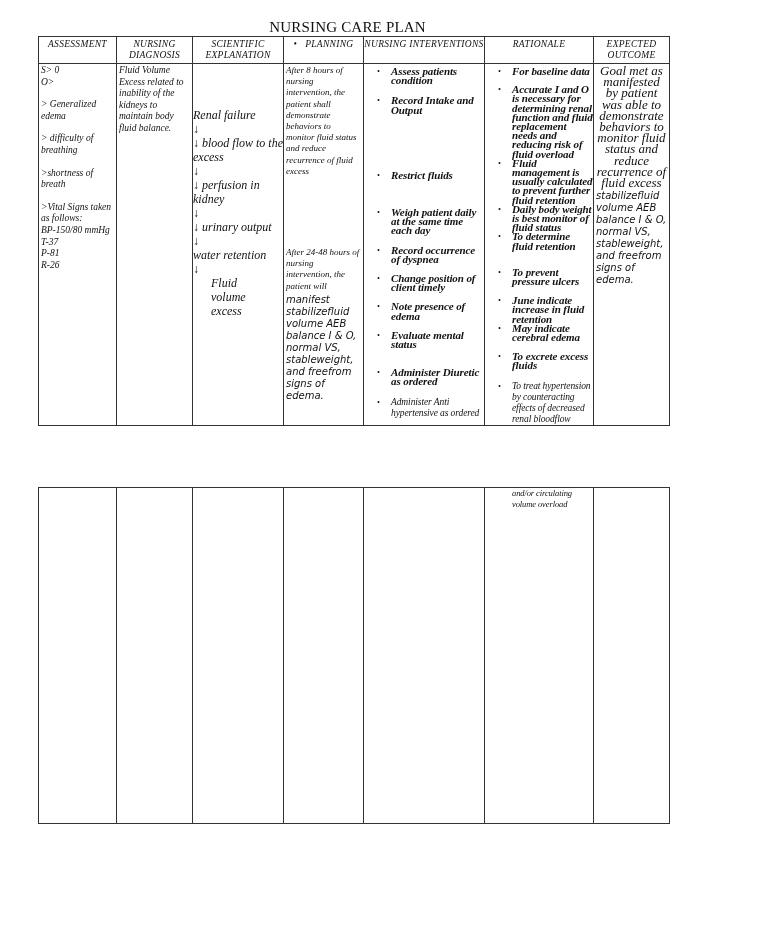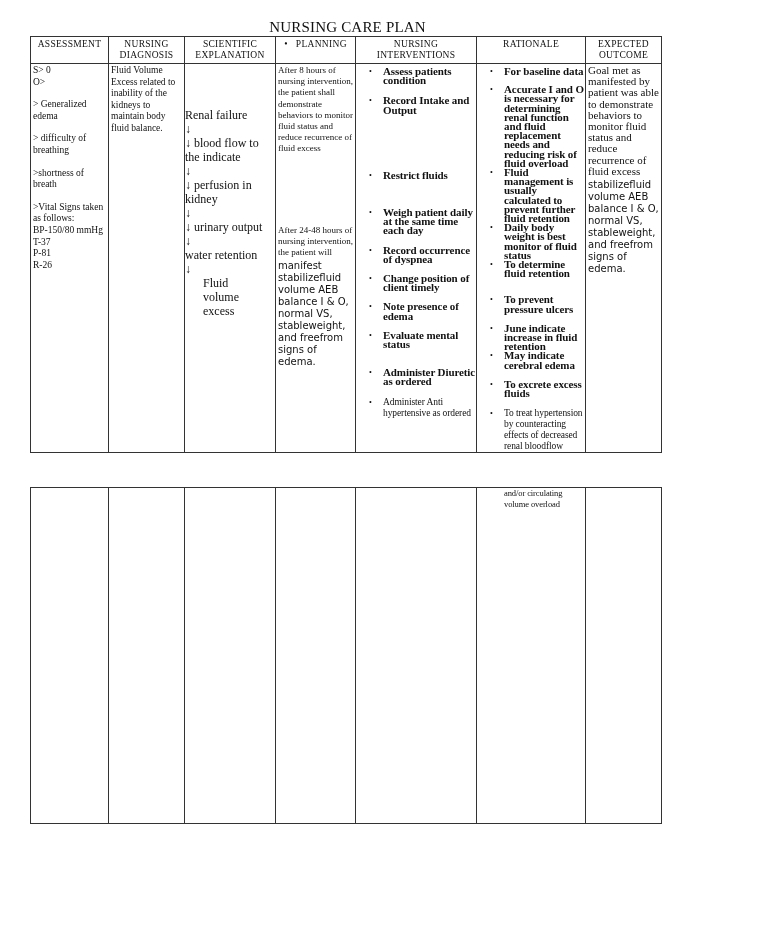--- a/index.html
+++ b/index.html
@@ -1,18 +1,18 @@
 <!DOCTYPE html>
 <html><head>
 <meta charset="utf-8">
 <style>
   html, body { margin:0; padding:0; background:#ffffff; }
   body { width:768px; height:932px; position:relative; overflow:hidden; font-family:"DejaVu Serif", serif; color:#111; }
   .title { position:absolute; left:0; width:695px; top:19px; text-align:center; font-family:"Liberation Serif", serif; font-size:15px; letter-spacing:0.2px; }
-  .tbl { position:absolute; left:30px; border-collapse:collapse; table-layout:fixed; }
+  .tbl { position:absolute; left:38px; border-collapse:collapse; table-layout:fixed;font-style:italic; }
   .tbl td, .tbl th { border:1px solid #333; vertical-align:top; padding:0; }
   .tbl th { font-family:"Liberation Serif", serif; font-weight:normal; font-size:9.5px; text-align:center; line-height:11px; padding-top:2px; letter-spacing:0.3px; }
   .cell { font-family:"Liberation Serif", serif; font-size:9.5px; line-height:11.6px; padding:1px 2px; }
   .sans { font-family:"DejaVu Sans", sans-serif; font-size:10px; line-height:12px; }
   .expl { font-family:"Liberation Serif", serif; font-size:12px; line-height:14px; text-align:left; padding-top:44px; }
   .bl { position:relative; padding-left:27px; font-family:"Liberation Serif", serif; font-size:11px; line-height:9.2px; font-weight:bold; letter-spacing:-0.1px; }
   .bl::before { content:"•"; position:absolute; left:13px; top:0; font-weight:normal; font-size:8px; }
   .bl.big { font-size:9.5px; line-height:11px; font-weight:normal; }
 </style>
 </head>
@@ -59,21 +59,21 @@
         <div data-name="vital-resp">R-26</div>
       </div>
     </td>
     <td data-name="diagnosis-cell">
       <div class="cell" data-name="nursing-diagnosis">Fluid Volume Excess related to inability of the kidneys to maintain body fluid balance.</div>
     </td>
     <td data-name="explanation-cell">
       <div class="expl">
         <div data-name="step-renal-failure">Renal failure</div>
         <div data-name="arrow-down-icon">↓</div>
-        <div data-name="step-blood-flow">↓ blood flow to the indicate</div>
+        <div data-name="step-blood-flow">↓ blood flow to the excess</div>
         <div data-name="arrow-down-icon">↓</div>
         <div data-name="step-perfusion">↓ perfusion in kidney</div>
         <div data-name="arrow-down-icon">↓</div>
         <div data-name="step-urinary-output" style="white-space:nowrap;">↓ urinary output</div>
         <div data-name="arrow-down-icon">↓</div>
         <div data-name="step-water-retention">water retention</div>
         <div data-name="arrow-down-icon">↓</div>
         <div data-name="step-fluid-excess" style="padding:0 18px;">Fluid volume excess</div>
       </div>
     </td>
@@ -119,21 +119,21 @@
         <div style="height:10px"></div>
         <div class="bl" data-name="rationale-item">June indicate increase in fluid retention</div>
         <div class="bl" data-name="rationale-item">May indicate cerebral edema</div>
         <div style="height:10px"></div>
         <div class="bl" data-name="rationale-item">To excrete excess fluids</div>
         <div style="height:10px"></div>
         <div class="bl big" data-name="rationale-item">To treat hypertension by counteracting effects of decreased renal bloodflow</div>
       </div>
     </td>
     <td data-name="outcome-cell">
-      <div class="cell" data-name="outcome-evaluation" style="font-size:11px; line-height:11.2px;">Goal met as manifested by patient was able to demonstrate behaviors to monitor fluid status and reduce recurrence of fluid excess</div>
+      <div class="cell" data-name="outcome-evaluation" style="font-size:13px; line-height:11.2px;text-align:center;">Goal met as manifested by patient was able to demonstrate behaviors to monitor fluid status and reduce recurrence of fluid excess</div>
       <div class="cell sans" data-name="outcome-evaluation-continued">stabilizefluid volume AEB balance I &amp; O, normal VS, stableweight, and freefrom signs of edema.</div>
     </td>
   </tr>
 </tbody>
   </table>
 
 <table class="tbl" data-name="care-plan-table-page-2" style="top:487px; width:631px;">
   <colgroup>
     <col style="width:78px">
       <col style="width:76px">

